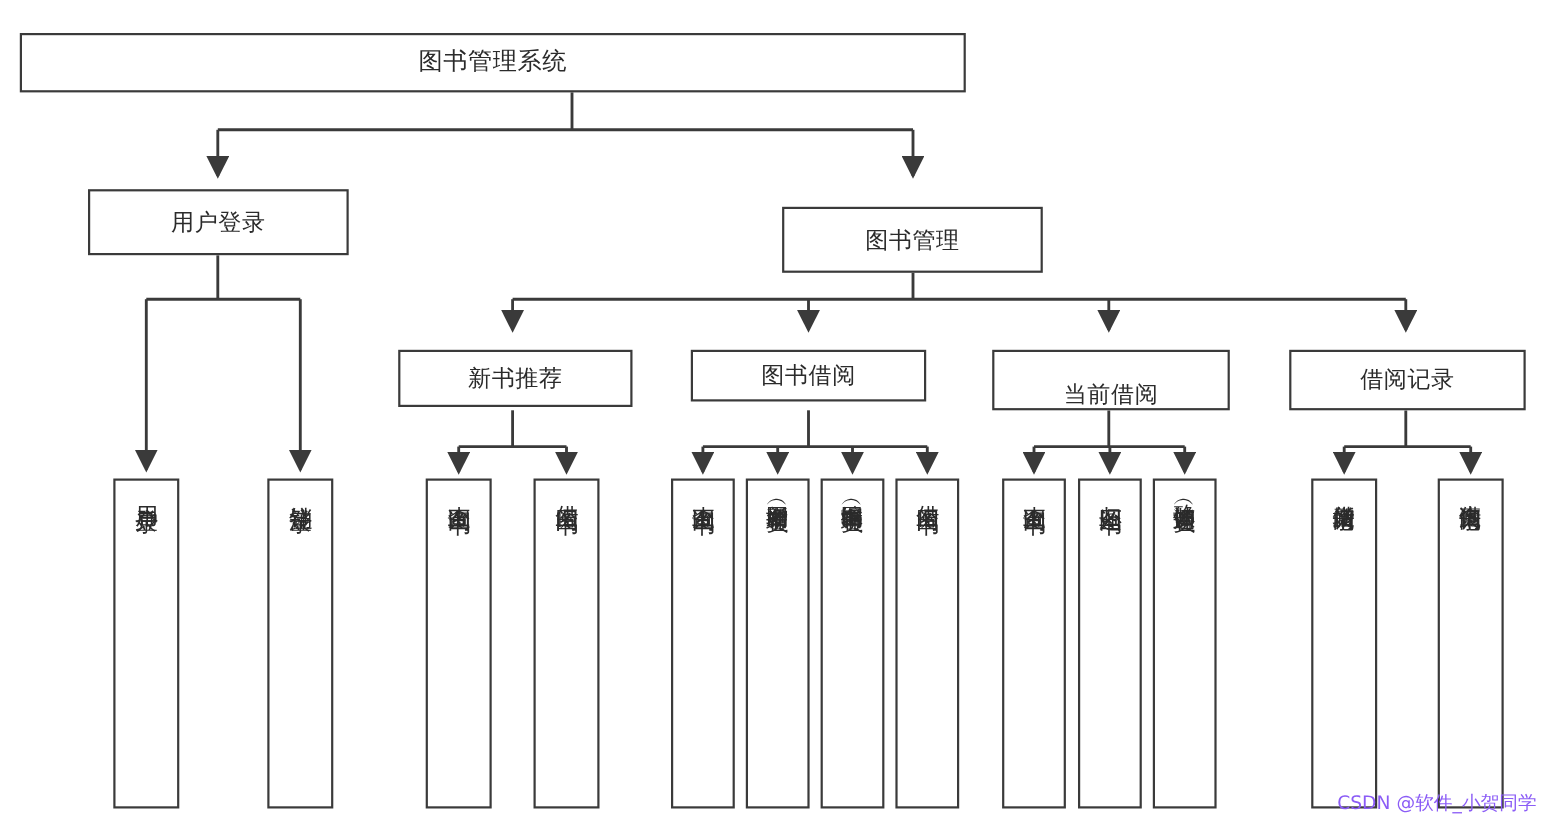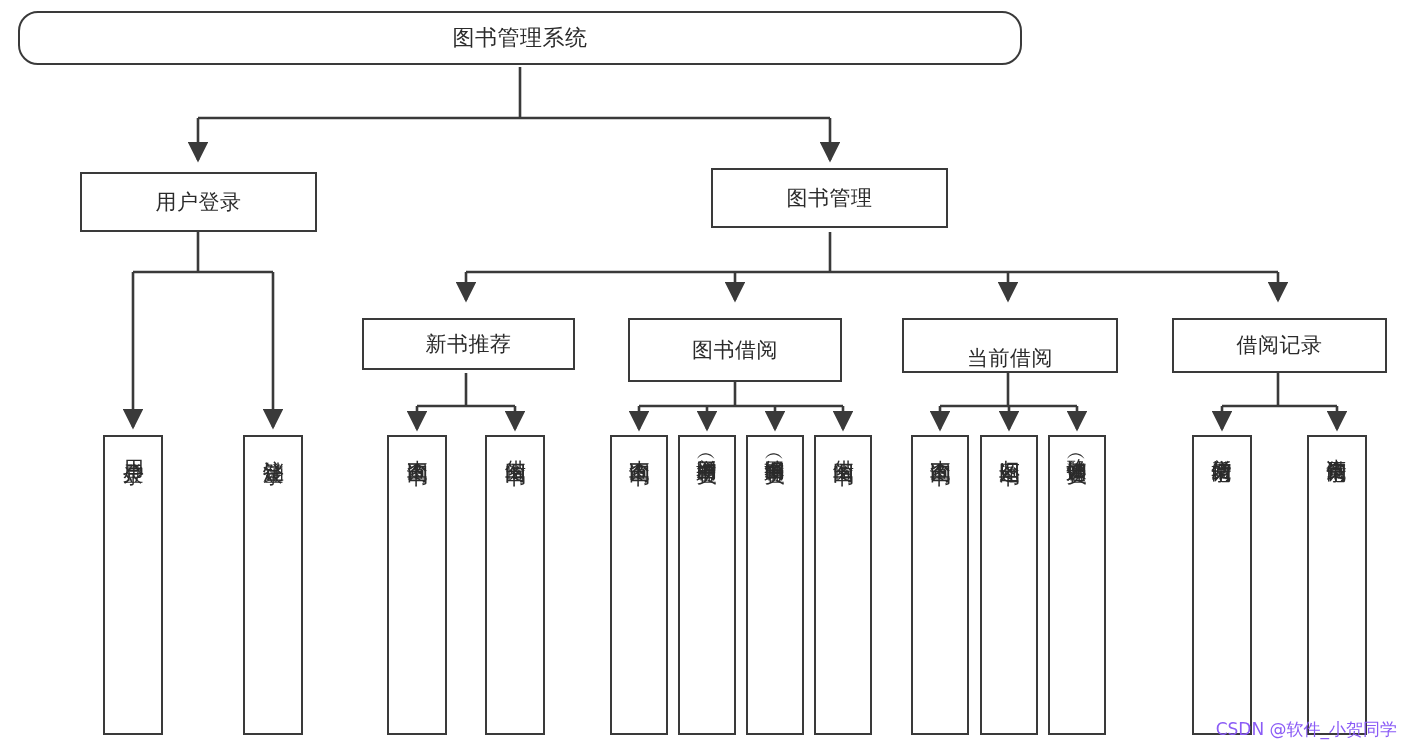--- a/index.html
+++ b/index.html
@@ -123,35 +123,35 @@
       <path d="M 1009 406 L 1009 429" marker-end="url(#arrow)"></path>
       <path d="M 1077 406 L 1077 429" marker-end="url(#arrow)"></path>
 
       <path d="M 1278 373 L 1278 406"></path>
       <path d="M 1222 406 L 1337 406"></path>
       <path d="M 1222 406 L 1222 429" marker-end="url(#arrow)"></path>
       <path d="M 1337 406 L 1337 429" marker-end="url(#arrow)"></path>
     </g>
   </svg>
 
-  <div class="node root horiz" style="left:18px; top:11px; width:1004px; height:54px;border-radius:20px;">
+  <div class="node root horiz" style="left:18px; top:30px; width:860px; height:54px;">
     <span class="label">图书管理系统</span>
   </div>
 
   <div class="node horiz" style="left:80px; top:172px; width:237px; height:60px;">
     <span class="label">用户登录</span>
   </div>
-  <div class="node horiz" style="left:711px; top:168px; width:237px; height:60px;">
+  <div class="node horiz" style="left:711px; top:188px; width:237px; height:60px;">
     <span class="label">图书管理</span>
   </div>
 
   <div class="node horiz" style="left:362px; top:318px; width:213px; height:52px;">
     <span class="label">新书推荐</span>
   </div>
-  <div class="node horiz" style="left:628px; top:318px; width:214px; height:64px;">
+  <div class="node horiz" style="left:628px; top:318px; width:214px; height:47px;">
     <span class="label">图书借阅</span>
   </div>
   <div class="node horiz" style="left:902px; top:318px; width:216px; height:55px;align-items:flex-end;">
     <span class="label">当前借阅</span>
   </div>
   <div class="node horiz" style="left:1172px; top:318px; width:215px; height:55px;">
     <span class="label">借阅记录</span>
   </div>
 
   <div class="node vert" style="left:103px; top:435px; width:60px; height:300px;">

